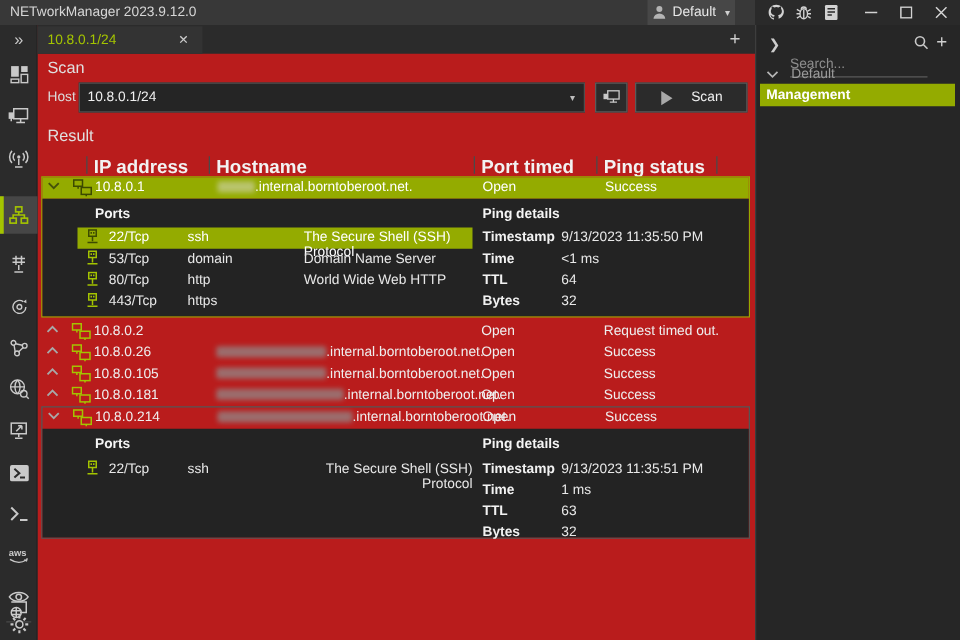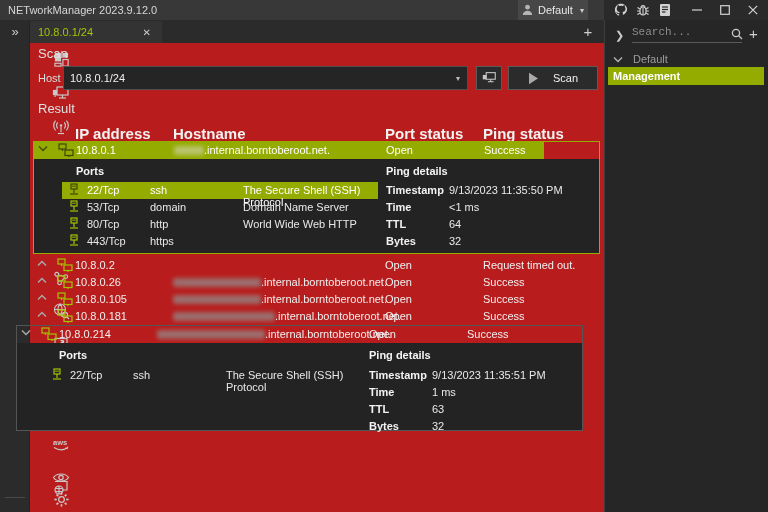--- a/index.html
+++ b/index.html
@@ -14,21 +14,21 @@
   #profile-combo .caret { color:#cfcfcf; font-size:8px; margin-left:auto; }
 
   
   #rp-header { left:604px; top:0; width:164px; height:20px; background:#2a2a2a; }
   .winbtn { position:absolute; top:0; width:28px; height:20px; display:flex; align-items:center; justify-content:center; }
   .hdr-ico { position:absolute; top:2px; width:18px; height:16px; display:flex; align-items:center; justify-content:center; }
 
   
   #sidebar { left:0; top:20px; width:30px; height:492px; background:#2b2b2b; border-right:1px solid #242424; }
   #sb-expander { left:0; top:2px; width:30px; height:20px; color:#c9c9c9; font-size:13px; text-align:center; line-height:20px; cursor:pointer; }
-  .side-item { position:absolute; left:0; width:30px; height:30px; display:flex; align-items:center; justify-content:center; cursor:pointer;margin-left:46px; }
+  .side-item { position:absolute; left:0; width:30px; height:30px; display:flex; align-items:center; justify-content:center; cursor:pointer; }
   .side-item.active { background:#464646; }
   .side-item.active::before { content:""; position:absolute; left:0; top:0; width:3px; height:30px; background:#a4c400; }
   #sb-divider { left:5px; top:477px; width:20px; height:1px; background:#4a4a4a; }
 
   
   #tabstrip { left:30px; top:20px; width:574px; height:23px; background:#2b2b2b; }
   #tab-active { left:0; top:1px; width:132px; height:22px; background:#333333; display:flex; align-items:center; padding:0 8px; cursor:pointer; }
   #tab-active .tab-label { color:#a4c400; font-size:11px; }
   #tab-active .tab-close { margin-left:auto; color:#cccccc; font-size:10px; padding:1px 3px; cursor:pointer; }
   #add-tab { left:548px; top:2px; width:20px; height:20px; color:#cfcfcf; font-size:15px; text-align:center; line-height:19px; cursor:pointer; }
@@ -50,39 +50,39 @@
   .th { position:absolute; top:1px; font-weight:bold; color:#f2f2f2; font-size:15px; }
   .th-sep { position:absolute; top:1px; width:1px; height:14px; background:#4a4a4a; }
   .trow { position:absolute; left:33px; width:566px; height:17px; cursor:pointer; }
   .trow .cell { position:absolute; top:2px; color:#efefef; }
   .chev { position:absolute; left:4px; top:3px; }
   .pcico { position:absolute; left:24px; top:1px; }
   .c-ip { left:42px; } .c-host { left:140px; } .c-port { left:352px; } .c-ping { left:450px; }
   .redact { display:inline-block; height:9px; background:#8f8f8f; opacity:.7; filter:blur(2px); border-radius:2px; vertical-align:-1px; }
 
   #group1 { left:33px; top:141px; width:567px; height:113px; border:1px solid #94ab00; }
-  #row1 { left:0; top:0; width:510px; height:17px; background:#94ab00; }
+  #row1 { left:0; top:0; width:565px; height:17px; background:#94ab00; }
   #row1 .cell { color:#ffffff; }
-  #group2 { left:16px; top:325px; width:567px; height:106px; border:1px solid #555555; }
+  #group2 { left:33px; top:325px; width:567px; height:106px; border:1px solid #555555;text-align:right; }
   #row6 { left:0; top:0; width:565px; height:17px; }
   .detail { position:absolute; left:0; width:565px; background:#232323; }
   #detail1 { top:17px; height:94px; }
   #detail2 { top:17px; height:87px; }
   .d-head { position:absolute; font-weight:bold; color:#f5f5f5; }
   .p-row { position:absolute; left:28px; width:316px; height:17px; }
   .p-row.sel { background:#94ab00; }
   .p-ico { position:absolute; left:6px; top:1px; }
   .p-port { position:absolute; left:25px; top:2px; } .p-svc { position:absolute; left:88px; top:2px; } .p-desc { position:absolute; left:181px; top:2px; }
   .ping-lbl { position:absolute; left:352px; font-weight:bold; color:#f2f2f2; }
   .ping-val { position:absolute; left:415px; color:#e9e9e9; }
 
   
   #rpanel { left:604px; top:20px; width:164px; height:492px; background:#262626; border-left:1px solid #3d3d3d; }
   #rp-collapse { left:10px; top:9px; color:#cccccc; font-size:11px; cursor:pointer; }
-  #rp-search { left:27px; top:1px; width:110px; height:22px; background:transparent; border:none; border-bottom:1px solid #5a5a5a; color:#e8e8e8; font-family:Liberation Mono, monospace; font-size:11px; outline:none; }
+  #rp-search { left:27px; top:20px; width:110px; height:22px; background:transparent; border:none; border-bottom:1px solid #5a5a5a; color:#e8e8e8; font-family:Liberation Sans, sans-serif; font-size:11px; outline:none; }
   #rp-search::placeholder { color:#8d8d8d; }
   #rp-add { left:144px; top:5px; color:#cfcfcf; font-size:15px; cursor:pointer; }
   #rp-group { left:8px; top:33px; display:flex; gap:10px; align-items:center; color:#9c9c9c; cursor:pointer; }
   #rp-profile { left:3px; top:47px; width:156px; height:18px; background:#94ab00; color:#ffffff; font-weight:bold; line-height:18px; padding-left:5px; cursor:pointer; }
 
   svg { display:block; }
   .person-ico svg { display:block; }
 </style>
 </head>
 <body>
@@ -306,21 +306,21 @@
   </div>
 
   <div id="result-label" class="abs section-label">Result</div>
 
   <div id="thead" class="abs">
     <span class="th-sep" style="left:36px"></span>
     <span class="th" style="left:42px">IP address</span>
     <span class="th-sep" style="left:134px"></span>
     <span class="th" style="left:140px">Hostname</span>
     <span class="th-sep" style="left:346px"></span>
-    <span class="th" style="left:352px">Port status</span>
+    <span class="th" style="left:352px">Port timed</span>
     <span class="th-sep" style="left:444px"></span>
     <span class="th" style="left:450px">Ping status</span>
     <span class="th-sep" style="left:540px"></span>
   </div>
 
   <div id="group1" class="abs">
     <div id="row1" class="trow abs" style="left:0">
       <span class="chev">
           <svg width="10" height="7" viewBox="0 0 10 7">
             <path d="M1,1.5 L5,5.5 L9,1.5" fill="none" stroke="#44500a" stroke-width="1.5"></path>

